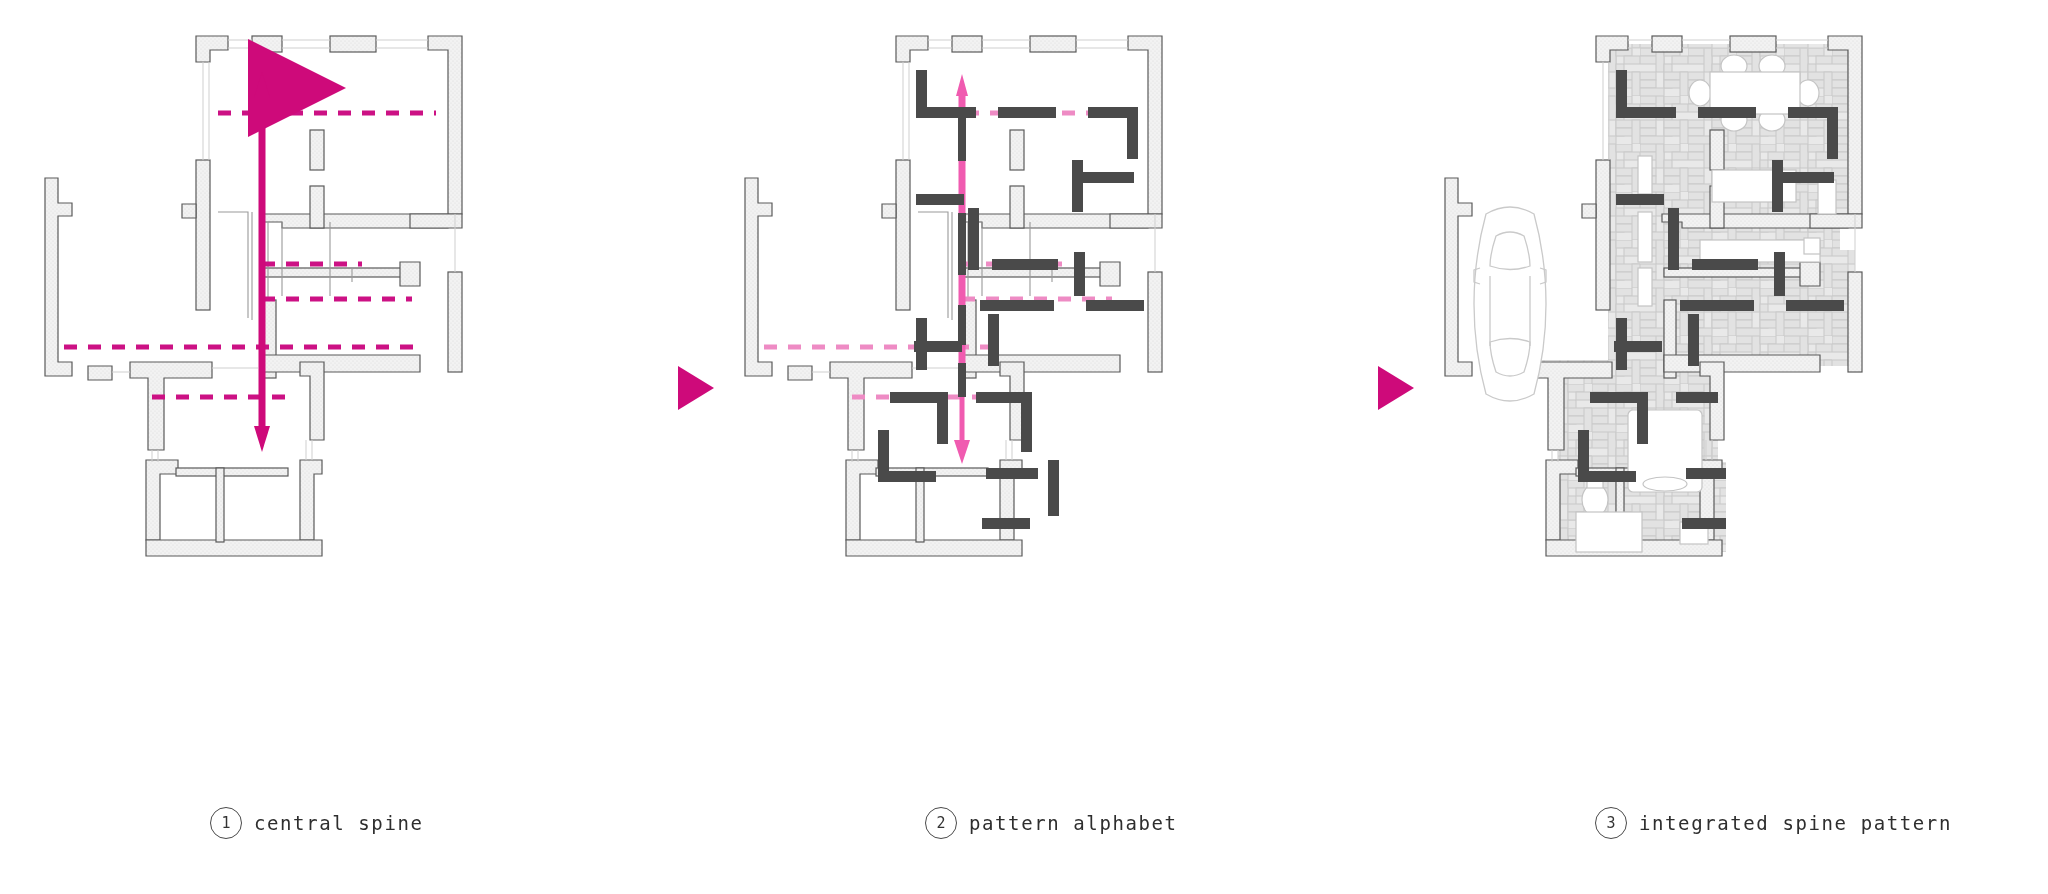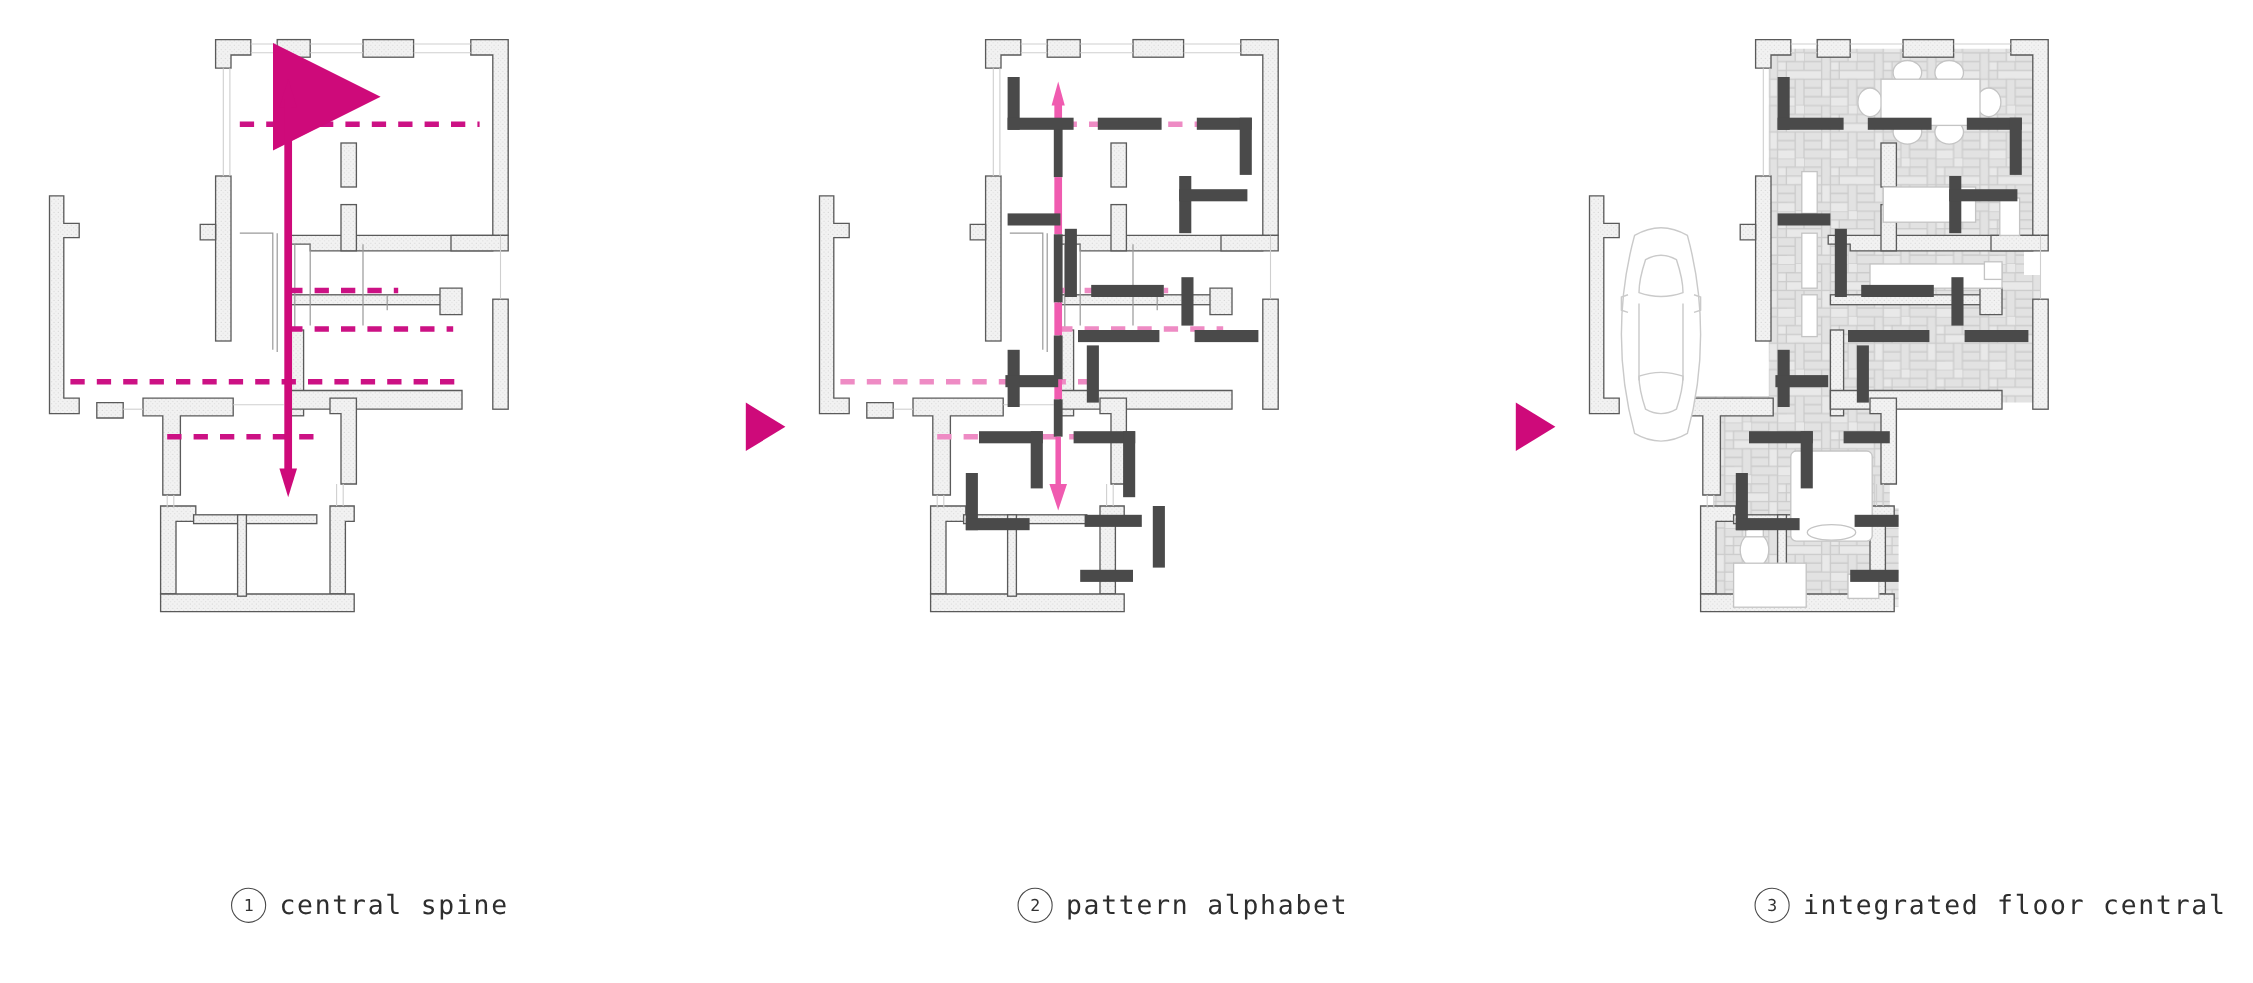--- a/index.html
+++ b/index.html
@@ -23,21 +23,21 @@
   .captions{position:absolute;left:0;top:800px;width:2048px;height:80px;}
   .caption{position:absolute;top:0;display:flex;align-items:center;gap:12px;height:46px;}
   #caption-1{left:210px;}
   #caption-2{left:925px;}
   #caption-3{left:1595px;}
   .cap-num{
     width:30px;height:30px;border-radius:50%;border:1.4px solid #4a4a4a;
     display:flex;align-items:center;justify-content:center;
     font-size:15px;color:#333;flex:0 0 auto;letter-spacing:0;
   }
-  .cap-text{font-size:24px;color:#2e2e2e;letter-spacing:1.6px;white-space:nowrap;}
+  .cap-text{font-size:19px;color:#2e2e2e;letter-spacing:1.6px;white-space:nowrap;}
 </style>
 </head>
 <body>
 
 <div class="board">
 
   <div class="panel" id="panel-1">
     <svg width="660" height="790" viewBox="0 0 660 790">
       <defs>
         <pattern id="stipple1" width="4" height="4" patternUnits="userSpaceOnUse">
@@ -394,17 +394,17 @@
     <div class="caption" id="caption-1">
       <span class="cap-num">1</span>
       <span class="cap-text">central spine</span>
     </div>
     <div class="caption" id="caption-2">
       <span class="cap-num">2</span>
       <span class="cap-text">pattern alphabet</span>
     </div>
     <div class="caption" id="caption-3">
       <span class="cap-num">3</span>
-      <span class="cap-text">integrated floor central</span>
+      <span class="cap-text">integrated spine pattern</span>
     </div>
   </div>
 
 </div>
 
 </body></html>

